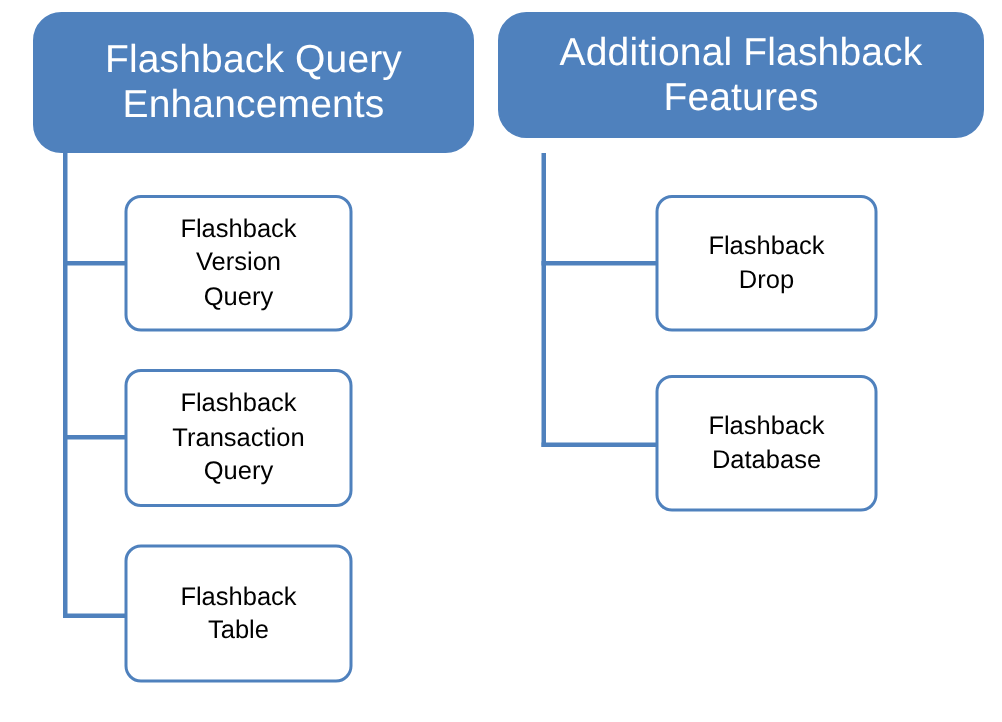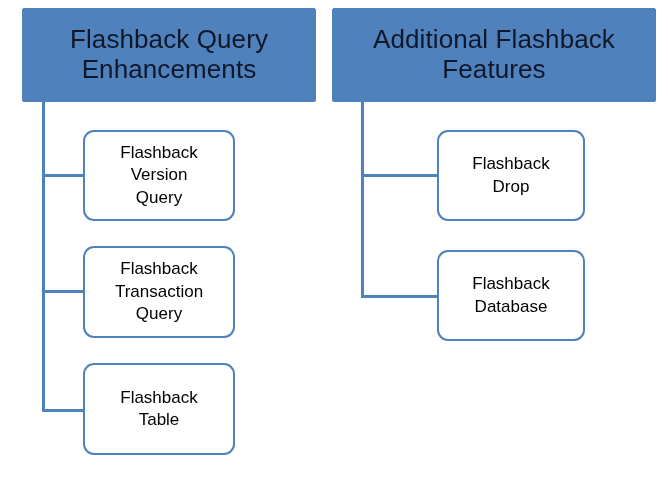--- a/index.html
+++ b/index.html
@@ -23,22 +23,22 @@
     box-sizing: border-box;
     display: flex;
     align-items: center;
     justify-content: center;
     text-align: center;
     z-index: 3;
   }
   .node-header {
     background: #4F81BD;
     border: 1px solid #4F81BD;
-    border-radius: 2px;
-    color: #0f172a;
+    border-radius: 19px;
+    color: #ffffff;
     font-size: 26px;
     line-height: 1.14;
     font-weight: 400;
     letter-spacing: 0.1px;
   }
   .node-child {
     background: #ffffff;
     border: 2px solid #4F81BD;
     border-radius: 11px;
     color: #000000;
@@ -86,21 +86,21 @@
     <span class="node-label">Flashback
 Transaction
 Query</span>
   </div>
 
   <div class="node node-child" style="left:83px; top:363px; width:152px; height:92px;">
     <span class="node-label">Flashback
 Table</span>
   </div>
 
-  <div class="node node-header" style="left:332px; top:8px; width:324px; height:94px;">
+  <div class="node node-header" style="left:332px; top:8px; width:324px; height:84px;">
     <span class="node-label">Additional Flashback
 Features</span>
   </div>
 
   <div class="conn conn-v" style="left:361px; top:102px; height:196px;"></div>
 
   <div class="conn conn-h" style="left:361px; top:174px; width:78px;"></div>
   <div class="conn conn-h" style="left:361px; top:295px; width:78px;"></div>
 
   <div class="node node-child" style="left:437px; top:130px; width:148px; height:91px;">

